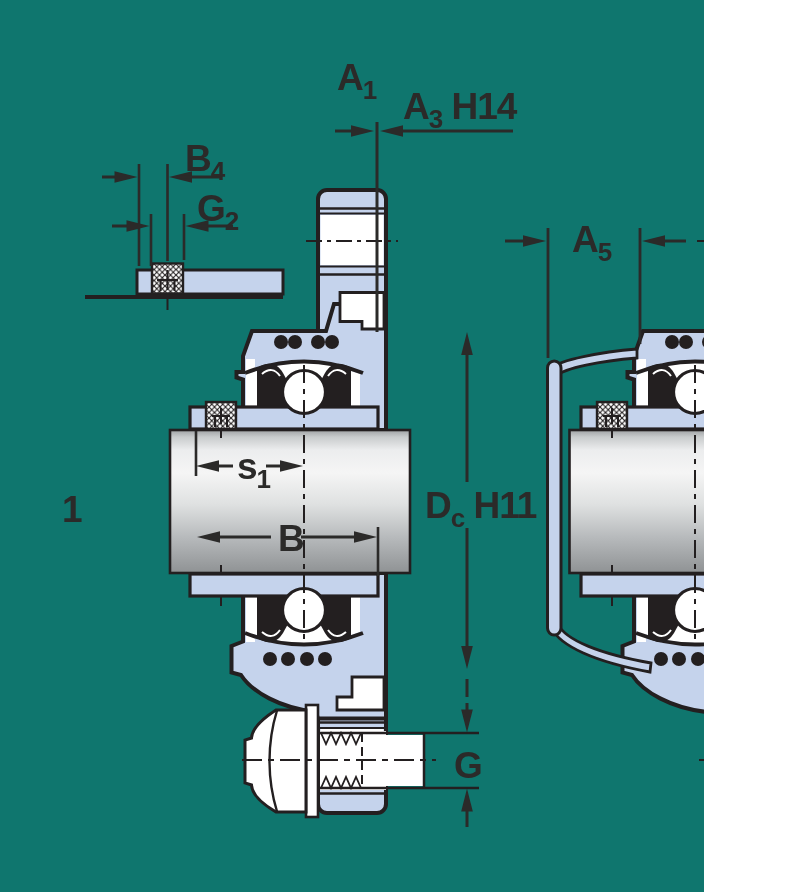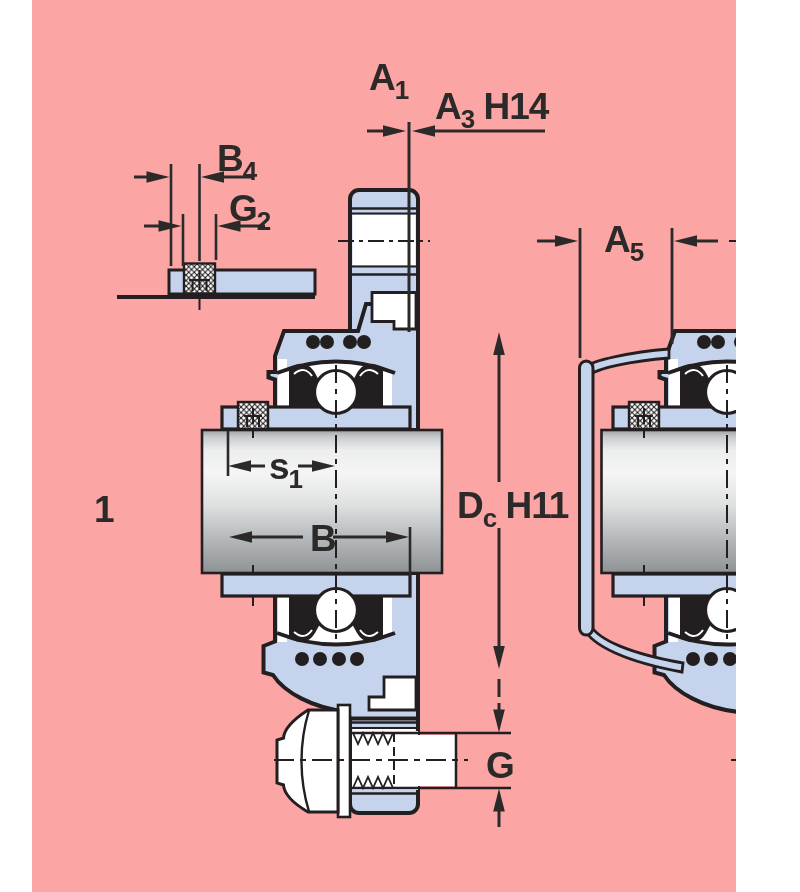--- a/index.html
+++ b/index.html
@@ -1,16 +1,16 @@
 <!DOCTYPE html>
 <html><head>
 <meta charset="utf-8">
 <style>
   html,body{margin:0;padding:0;background:#ffffff;}
-  .canvas{position:relative;width:704px;height:892px;background:#fca5a5;overflow:hidden;margin-left:32px;}
+  .canvas{position:relative;width:704px;height:892px;background:#0f766e;overflow:hidden;}
   svg{display:block;}
   svg text{font-family:"Liberation Sans",sans-serif;font-weight:bold;font-size:37px;fill:#2b2a29;letter-spacing:-1px;}
   svg text .sub{font-size:26px;}
   .blue{fill:#c5d3ec;}
   .ink{stroke:#231f20;}
   .arrow{fill:#2b2a29;stroke:none;}
 </style>
 </head>
 <body>
 

